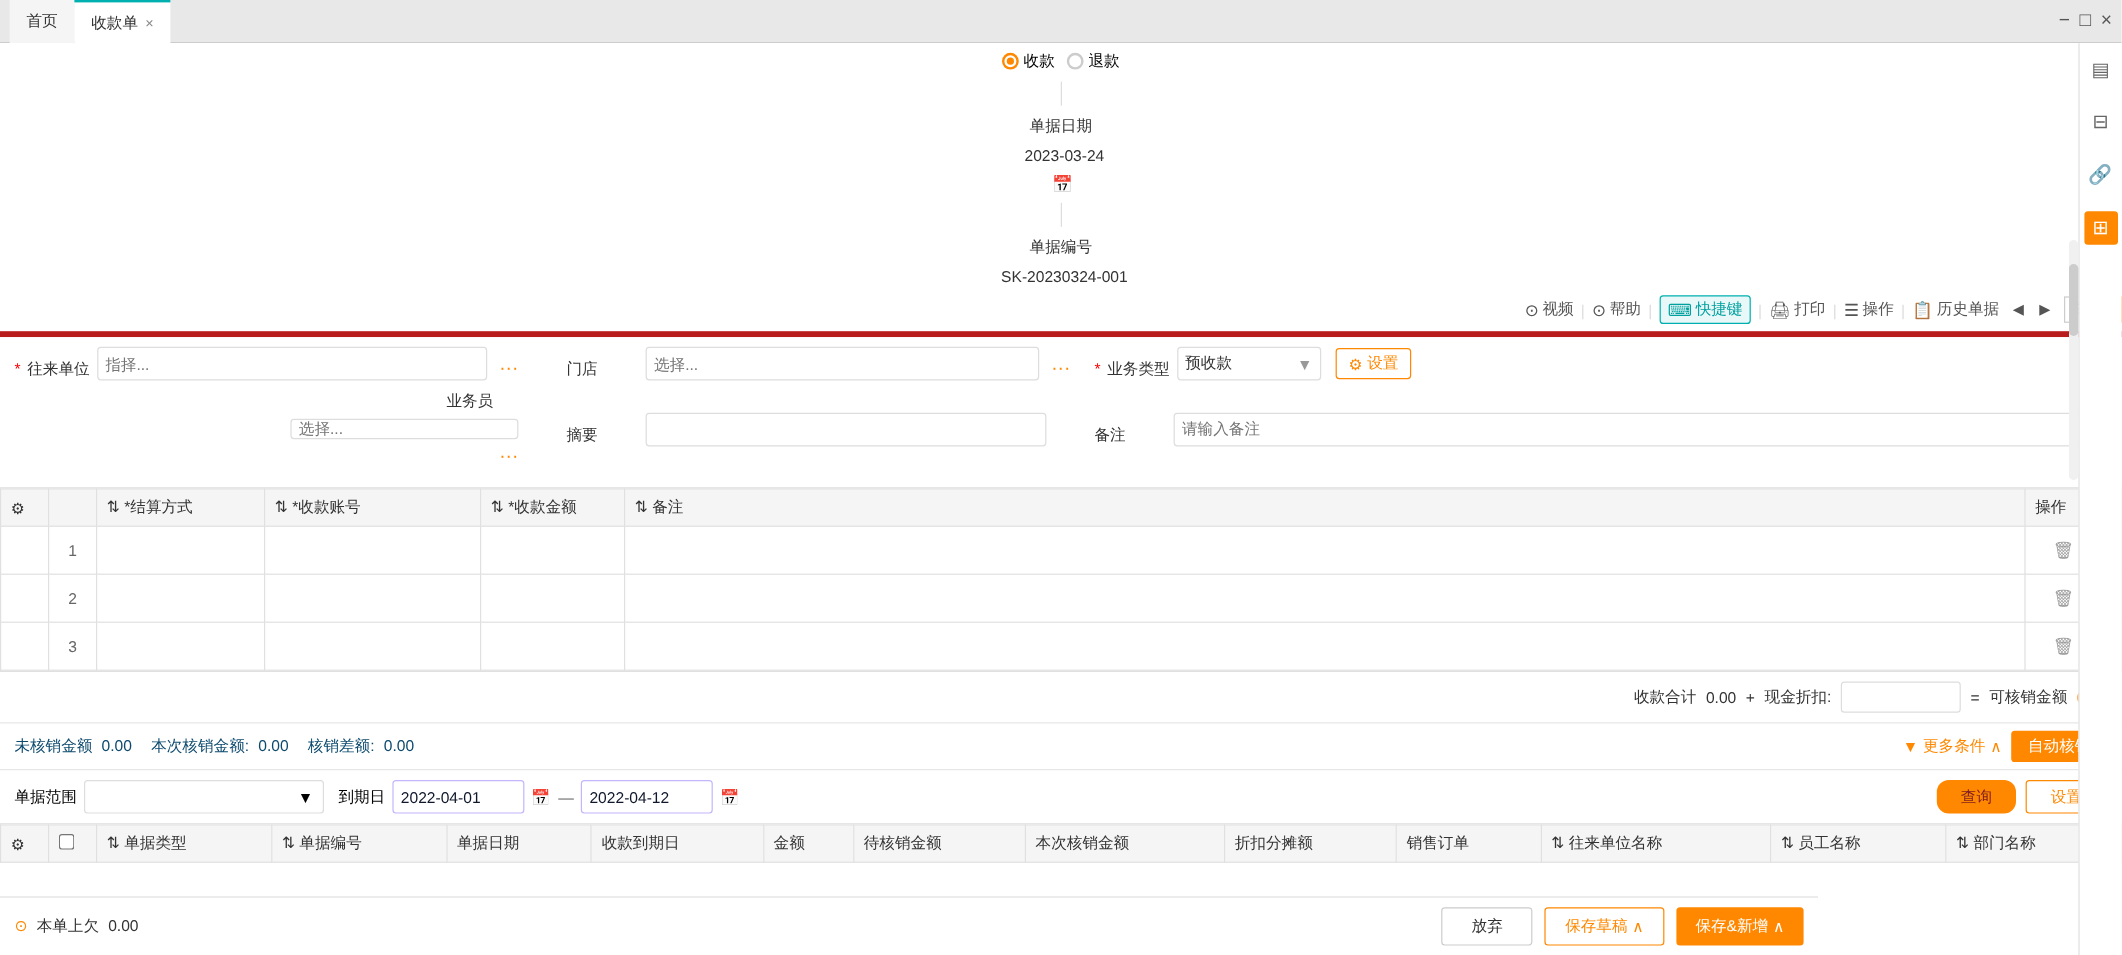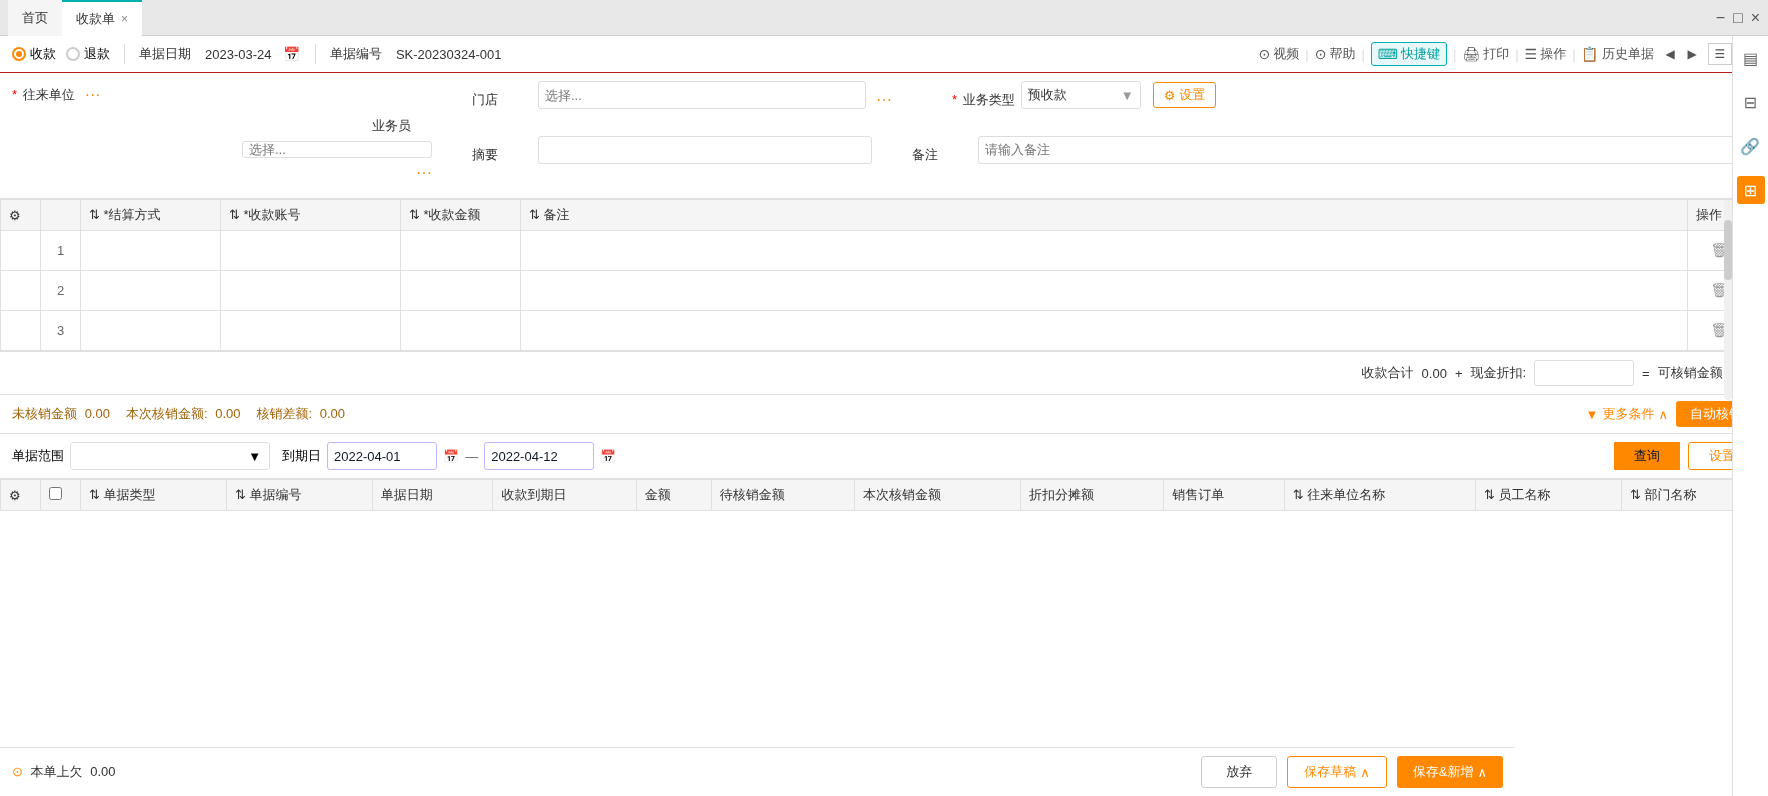--- a/index.html
+++ b/index.html
@@ -51,24 +51,25 @@
       background: #fff;
       margin: 0;
       height: calc(796px - 36px);
       display: flex;
       flex-direction: column;
     }
 
     
     .top-toolbar {
       display: flex; align-items: center;
-      padding: 6px 12px;
-      border-bottom: 1px solid #b91c1c;
+      padding: 6px 0;
+      border-bottom: 5px solid #b91c1c;
       gap: 8px;
       background: #fff;
+      flex-direction: column;
     }
     .radio-group {
       display: flex; align-items: center; gap: 10px;
     }
     .radio-item {
       display: flex; align-items: center; gap: 4px;
       cursor: pointer;
     }
     .radio-circle {
       width: 14px; height: 14px;
@@ -287,21 +288,21 @@
     .tab-link-separator { color: #ccc; }
 
     
     .stats-row {
       display: flex; align-items: center;
       padding: 6px 12px;
       gap: 16px;
       border-bottom: 1px solid #e0e0e0;
       background: #fff;
     }
-    .stats-item { color: #a16207; }
+    .stats-item { color: #0c4a6e; }
     .stats-right {
       margin-left: auto;
       display: flex; align-items: center; gap: 8px;
     }
     .filter-btn {
       display: flex; align-items: center; gap: 4px;
       color: #ff8800;
       cursor: pointer;
       font-size: 13px;
     }
@@ -344,23 +345,23 @@
       width: 110px;
       color: #0f172a;
     }
     .date-sep { color: #666; }
     .filter-right {
       margin-left: auto;
       display: flex; gap: 8px;
     }
     .query-btn {
       background: #ff8800;
-      color: #0f172a;
+      color: #7f1d1d;
       border: none;
-      border-radius: 0;
+      border-radius: 10px;
       padding: 4px 20px;
       cursor: pointer;
       font-size: 13px;
       margin-left: 48px;
     }
     .set-btn {
       background: #fff;
       color: #ff8800;
       border: 1px solid #ff8800;
       border-radius: 3px;
@@ -565,30 +566,31 @@
   </div>
 
   <div class="form-area">
     <div class="form-row">
 
       <div class="form-field" style="max-width:420px;">
         <span class="form-field-label">
           <span class="required-star">*</span>
           <span>往来单位</span>
         </span>
+        <input class="form-input" type="text" placeholder="指择..." style="">
         <span class="more-btn">···</span>
       </div>
 
       <div class="form-field" style="max-width:420px; margin-left:40px;">
         <span class="form-field-label">门店</span>
         <input class="form-input" type="text" placeholder="选择..." style="">
         <span class="more-btn">···</span>
       </div>
 
-      <div class="form-field" style="margin-left:60px; flex:0 0 auto;">
+      <div class="form-field" style="margin-left:20px; flex:0 0 auto;">
         <span class="form-field-label">
           <span class="required-star">*</span>
           <span>业务类型</span>
         </span>
         <div class="type-select">
           <span>预收款</span>
           <span class="type-select-arrow">▼</span>
         </div>
       </div>
 

